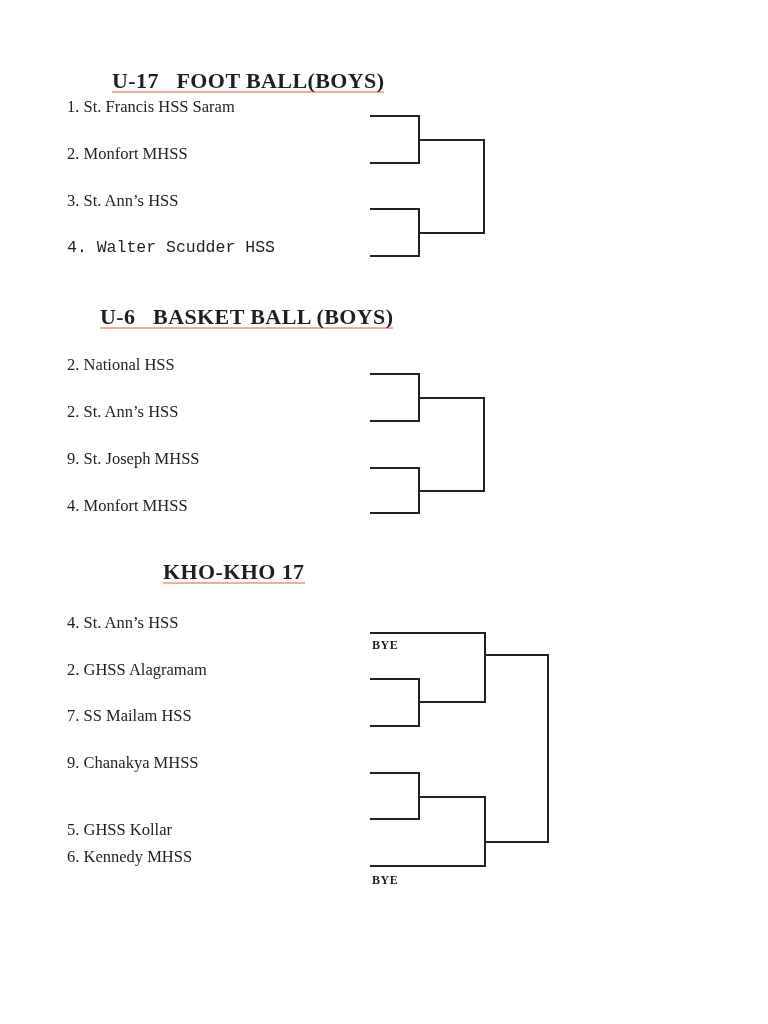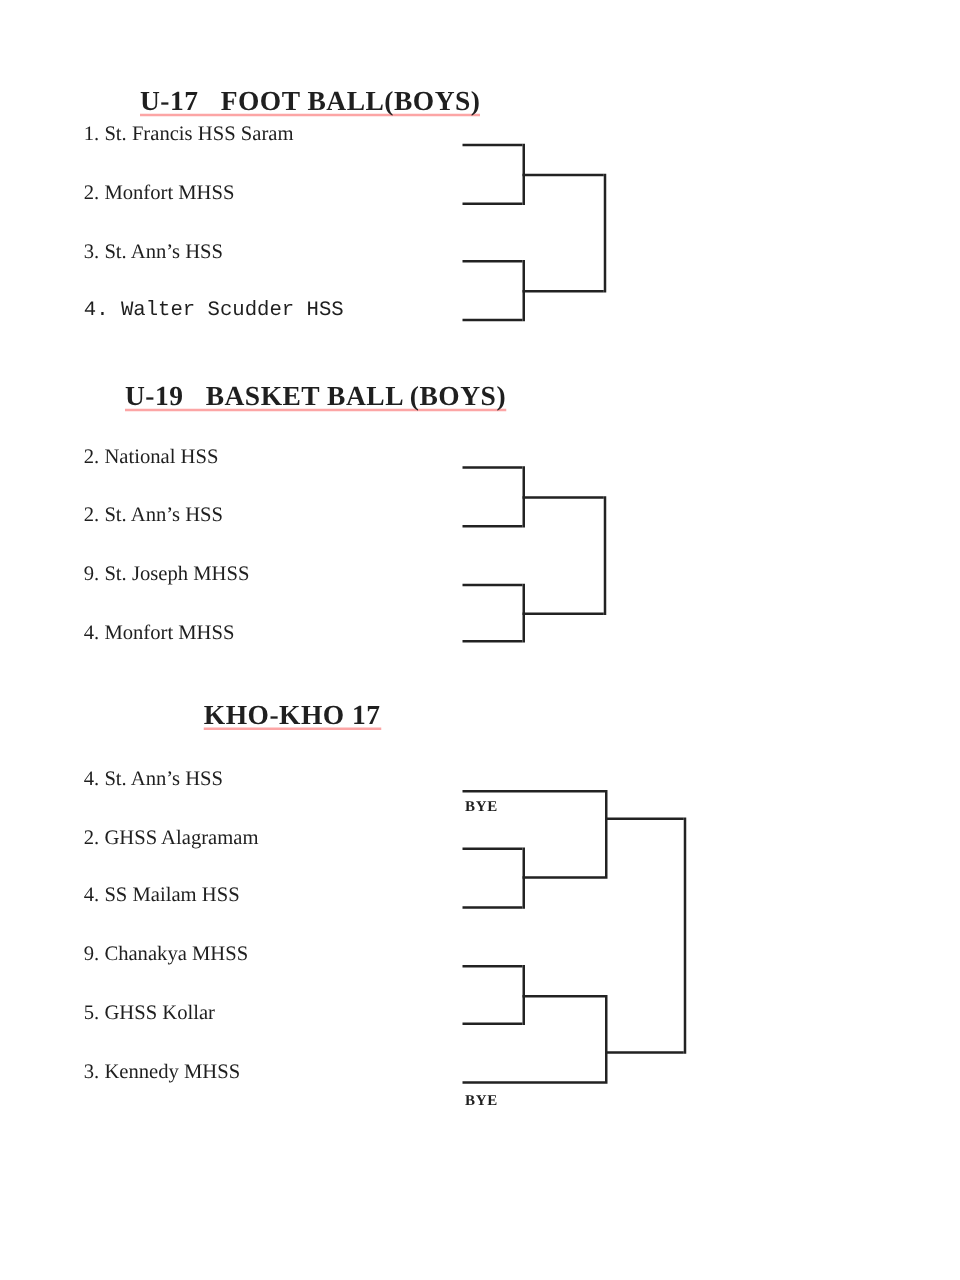--- a/index.html
+++ b/index.html
@@ -68,21 +68,21 @@
     <div class="hl" style="left:370px; top:162px; width:48px;"></div>
     <div class="vl" style="left:418px; top:115px; height:49px;"></div>
     <div class="hl" style="left:418px; top:139px; width:65px;"></div>
     <div class="hl" style="left:370px; top:208px; width:48px;"></div>
     <div class="hl" style="left:370px; top:255px; width:48px;"></div>
     <div class="vl" style="left:418px; top:208px; height:49px;"></div>
     <div class="hl" style="left:418px; top:232px; width:65px;"></div>
     <div class="vl" style="left:483px; top:139px; height:95px;"></div>
   </div>
 
-  <div class="section-title" style="left:100px; top:307px;">U-19   BASKET BALL (BOYS)</div>
+  <div class="section-title" style="left:100px; top:307px;">U-6   BASKET BALL (BOYS)</div>
 
   <div class="team" style="top:355px;">2. National HSS</div>
   <div class="team" style="top:402px;">2. St. Ann’s HSS</div>
   <div class="team" style="top:449px;">9. St. Joseph MHSS</div>
   <div class="team" style="top:496px;">4. Monfort MHSS</div>
 
   <div>
     <div class="hl" style="left:370px; top:373px; width:48px;"></div>
     <div class="hl" style="left:370px; top:420px; width:48px;"></div>
     <div class="vl" style="left:418px; top:373px; height:49px;"></div>
@@ -91,24 +91,24 @@
     <div class="hl" style="left:370px; top:512px; width:48px;"></div>
     <div class="vl" style="left:418px; top:467px; height:47px;"></div>
     <div class="hl" style="left:418px; top:490px; width:65px;"></div>
     <div class="vl" style="left:483px; top:397px; height:95px;"></div>
   </div>
 
   <div class="section-title" style="left:163px; top:562px;">KHO-KHO 17</div>
 
   <div class="team" style="top:613px;">4. St. Ann’s HSS</div>
   <div class="team" style="top:660px;">2. GHSS Alagramam</div>
-  <div class="team" style="top:706px;">4. SS Mailam HSS</div>
+  <div class="team" style="top:706px;">7. SS Mailam HSS</div>
   <div class="team" style="top:753px;">9. Chanakya MHSS</div>
-  <div class="team" style="top:800px;text-align:right;">5. GHSS Kollar</div>
-  <div class="team" style="top:847px;">3. Kennedy MHSS</div>
+  <div class="team" style="top:820px;text-align:right;">5. GHSS Kollar</div>
+  <div class="team" style="top:847px;">6. Kennedy MHSS</div>
 
   <div class="bye" style="left:372px; top:636px;">BYE</div>
   <div class="bye" style="left:372px; top:871px;">BYE</div>
 
   <div>
     <div class="hl" style="left:370px; top:632px; width:114px;"></div>
     <div class="hl" style="left:370px; top:678px; width:48px;"></div>
     <div class="hl" style="left:370px; top:725px; width:48px;"></div>
     <div class="vl" style="left:418px; top:678px; height:49px;"></div>
     <div class="hl" style="left:418px; top:701px; width:66px;"></div>

